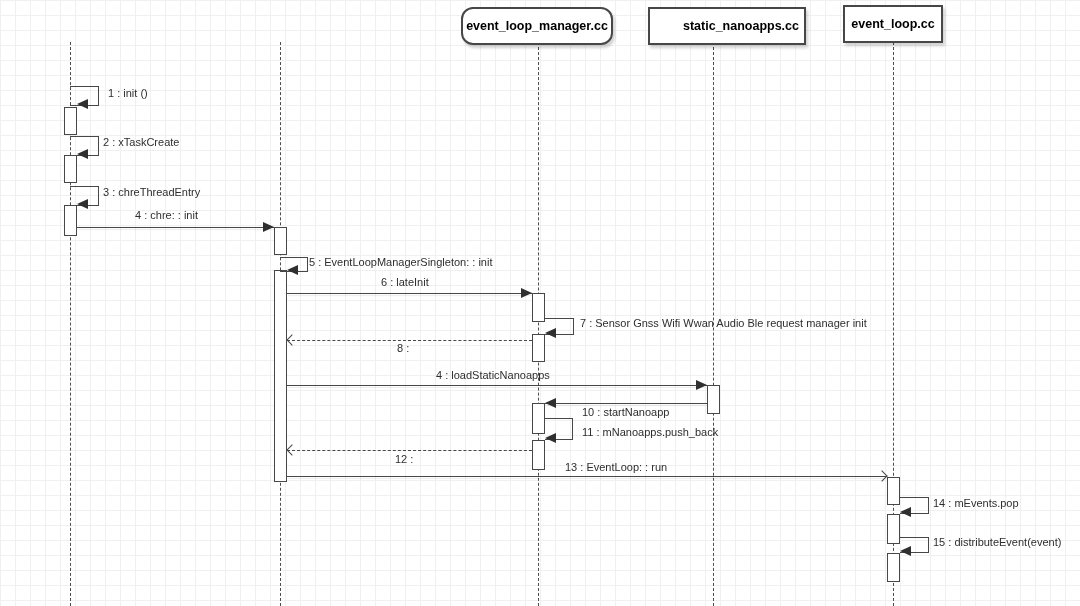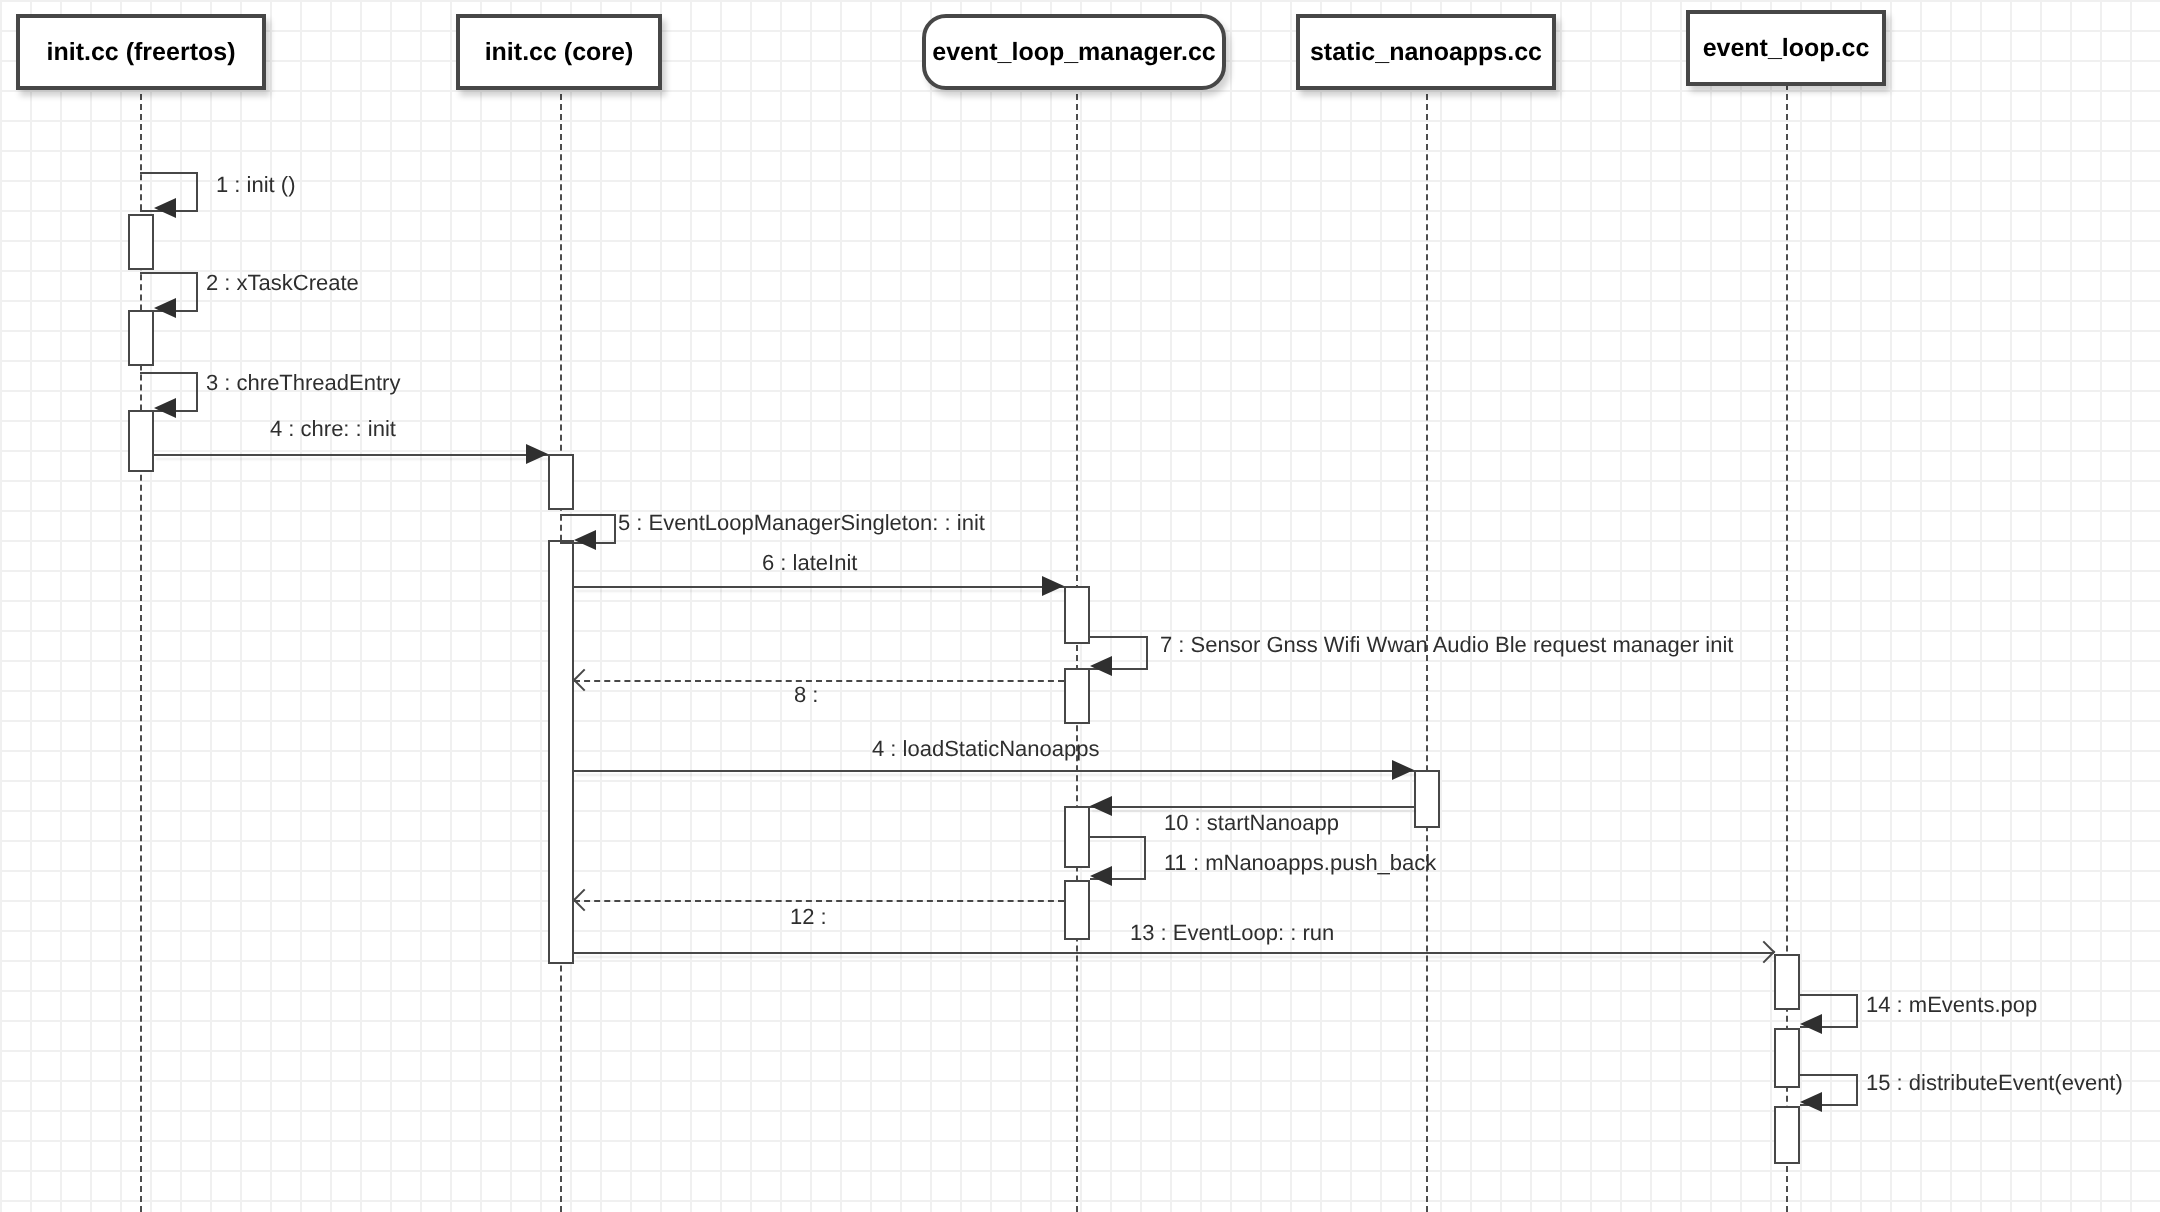--- a/index.html
+++ b/index.html
@@ -39,30 +39,24 @@
 <body>
 
 <div class="canvas">
 
   <div class="lifeline" style="left:70px;top:42px;height:564px;"></div>
   <div class="lifeline" style="left:280px;top:42px;height:564px;"></div>
   <div class="lifeline" style="left:538px;top:42px;height:564px;"></div>
   <div class="lifeline" style="left:713px;top:42px;height:564px;"></div>
   <div class="lifeline" style="left:893px;top:42px;height:564px;"></div>
 
-  <div class="actor" style="left:8px;top:7px;width:121px;">
-      <span>init.cc (freertos)</span>
-    </div>
-  <div class="actor" style="left:228px;top:7px;width:99px;">
-      <span>init.cc (core)</span>
-    </div>
   <div class="actor" style="left:461px;top:7px;width:148px;border-radius:12px;">
       <span>event_loop_manager.cc</span>
     </div>
-  <div class="actor" style="left:648px;top:7px;width:126px;">
+  <div class="actor" style="left:648px;top:7px;width:126px;padding-left:28px;">
       <span>static_nanoapps.cc</span>
     </div>
   <div class="actor" style="left:843px;top:5px;width:96px;">
       <span>event_loop.cc</span>
     </div>
 
   <div class="act" style="left:64px;top:107px;height:26px;"></div>
   <div class="act" style="left:64px;top:155px;height:26px;"></div>
   <div class="act" style="left:64px;top:205px;height:29px;"></div>
   <div class="act" style="left:274px;top:227px;height:26px;"></div>

